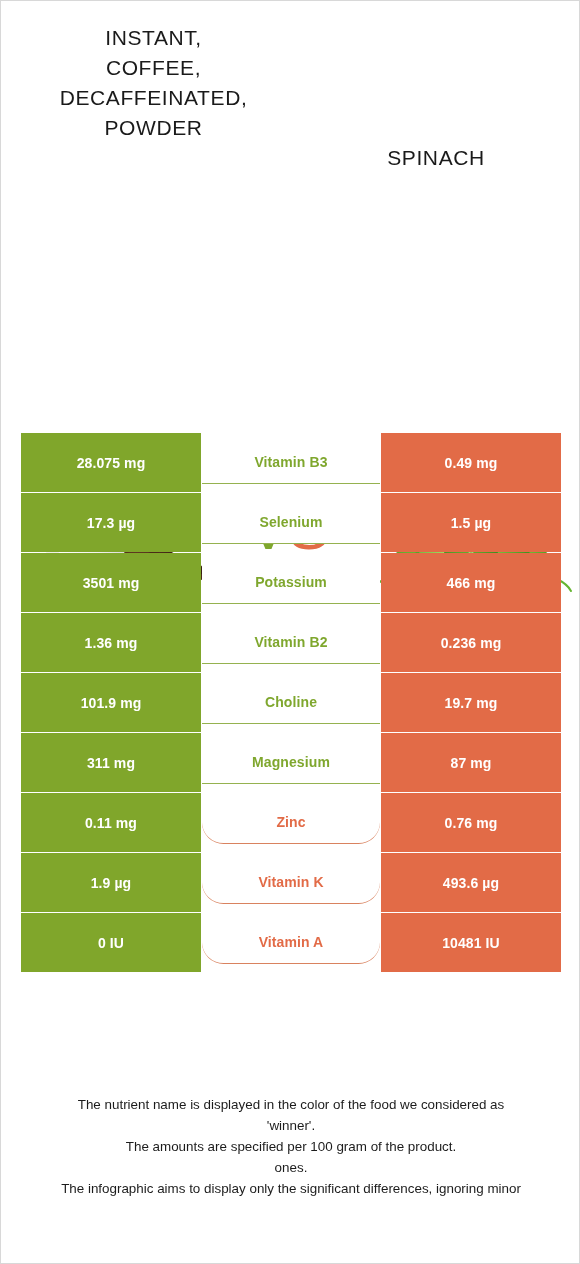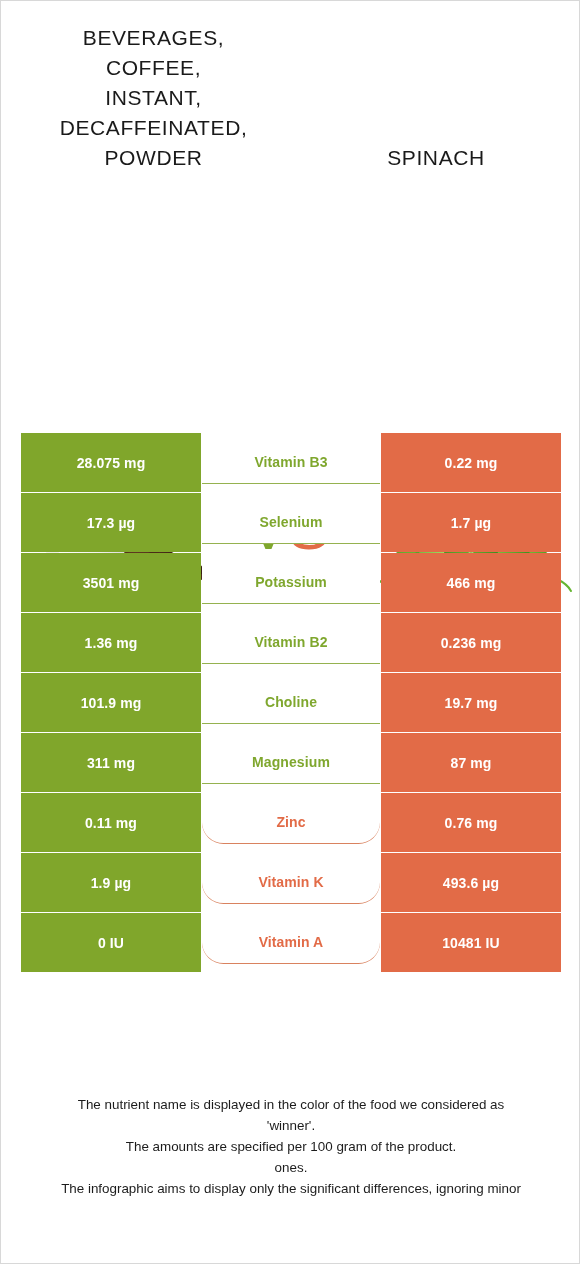--- a/index.html
+++ b/index.html
@@ -143,23 +143,22 @@
   }
   .footnote span { display: block; }
 </style>
 </head>
 <body>
 
 <div id="page">
 
   <div class="titles">
     <div class="title-left">
-        <span>BEVERAGES,</span>
+        <span>INSTANT,</span>
         <span>COFFEE,</span>
-        <span>INSTANT,</span>
         <span>DECAFFEINATED,</span>
         <span>POWDER</span>
       </div>
     <div class="title-right">SPINACH</div>
   </div>
 
   <div class="hero">
 
     <svg class="pic pic-left" viewBox="0 0 186 122">
       <defs>
@@ -260,26 +259,26 @@
         <path d="M174 94 C182 98 186 101 190 104"></path>
         <path d="M104 98 C100 103 96 105 92 106"></path>
       </g>
     </svg>
   </div>
 
   <div class="table" id="table">
       <div class="row">
         <div class="cell cell-left">28.075 mg</div>
         <div class="cell cell-mid win-green">Vitamin B3</div>
-        <div class="cell cell-right">0.22 mg</div>
+        <div class="cell cell-right">0.49 mg</div>
       </div>
       <div class="row">
         <div class="cell cell-left">17.3 µg</div>
         <div class="cell cell-mid win-green">Selenium</div>
-        <div class="cell cell-right">1.7 µg</div>
+        <div class="cell cell-right">1.5 µg</div>
       </div>
       <div class="row">
         <div class="cell cell-left">3501 mg</div>
         <div class="cell cell-mid win-green">Potassium</div>
         <div class="cell cell-right">466 mg</div>
       </div>
       <div class="row">
         <div class="cell cell-left">1.36 mg</div>
         <div class="cell cell-mid win-green">Vitamin B2</div>
         <div class="cell cell-right">0.236 mg</div>

